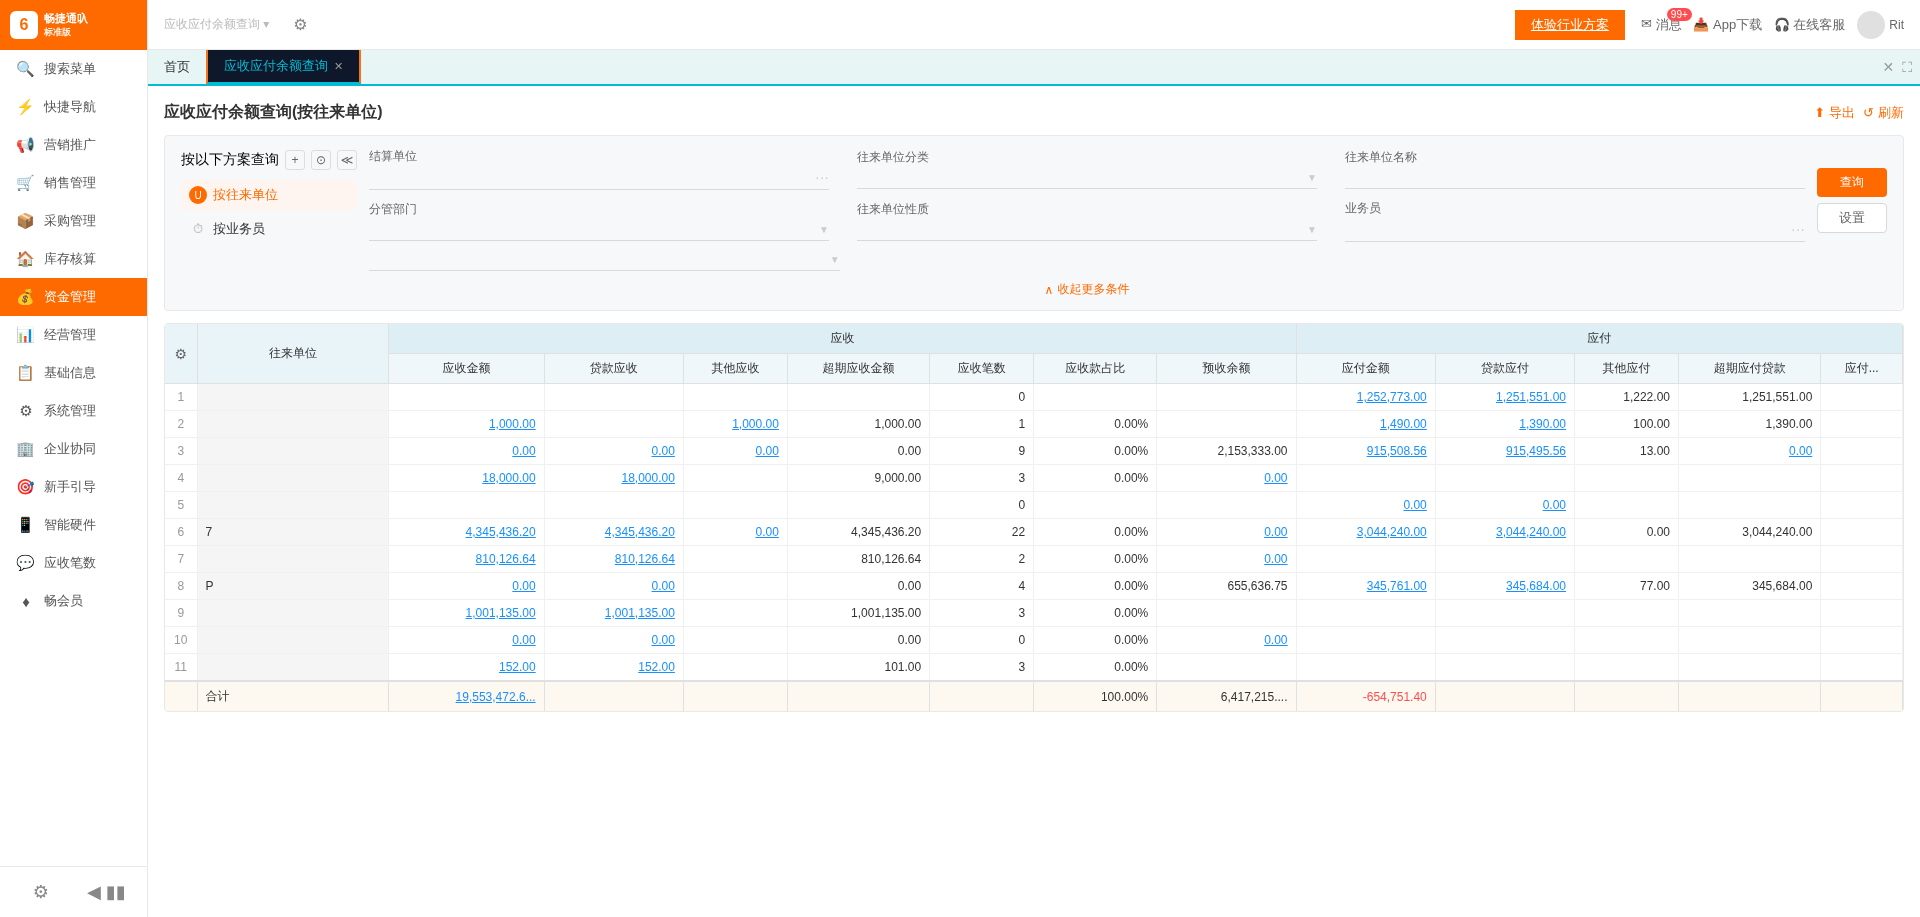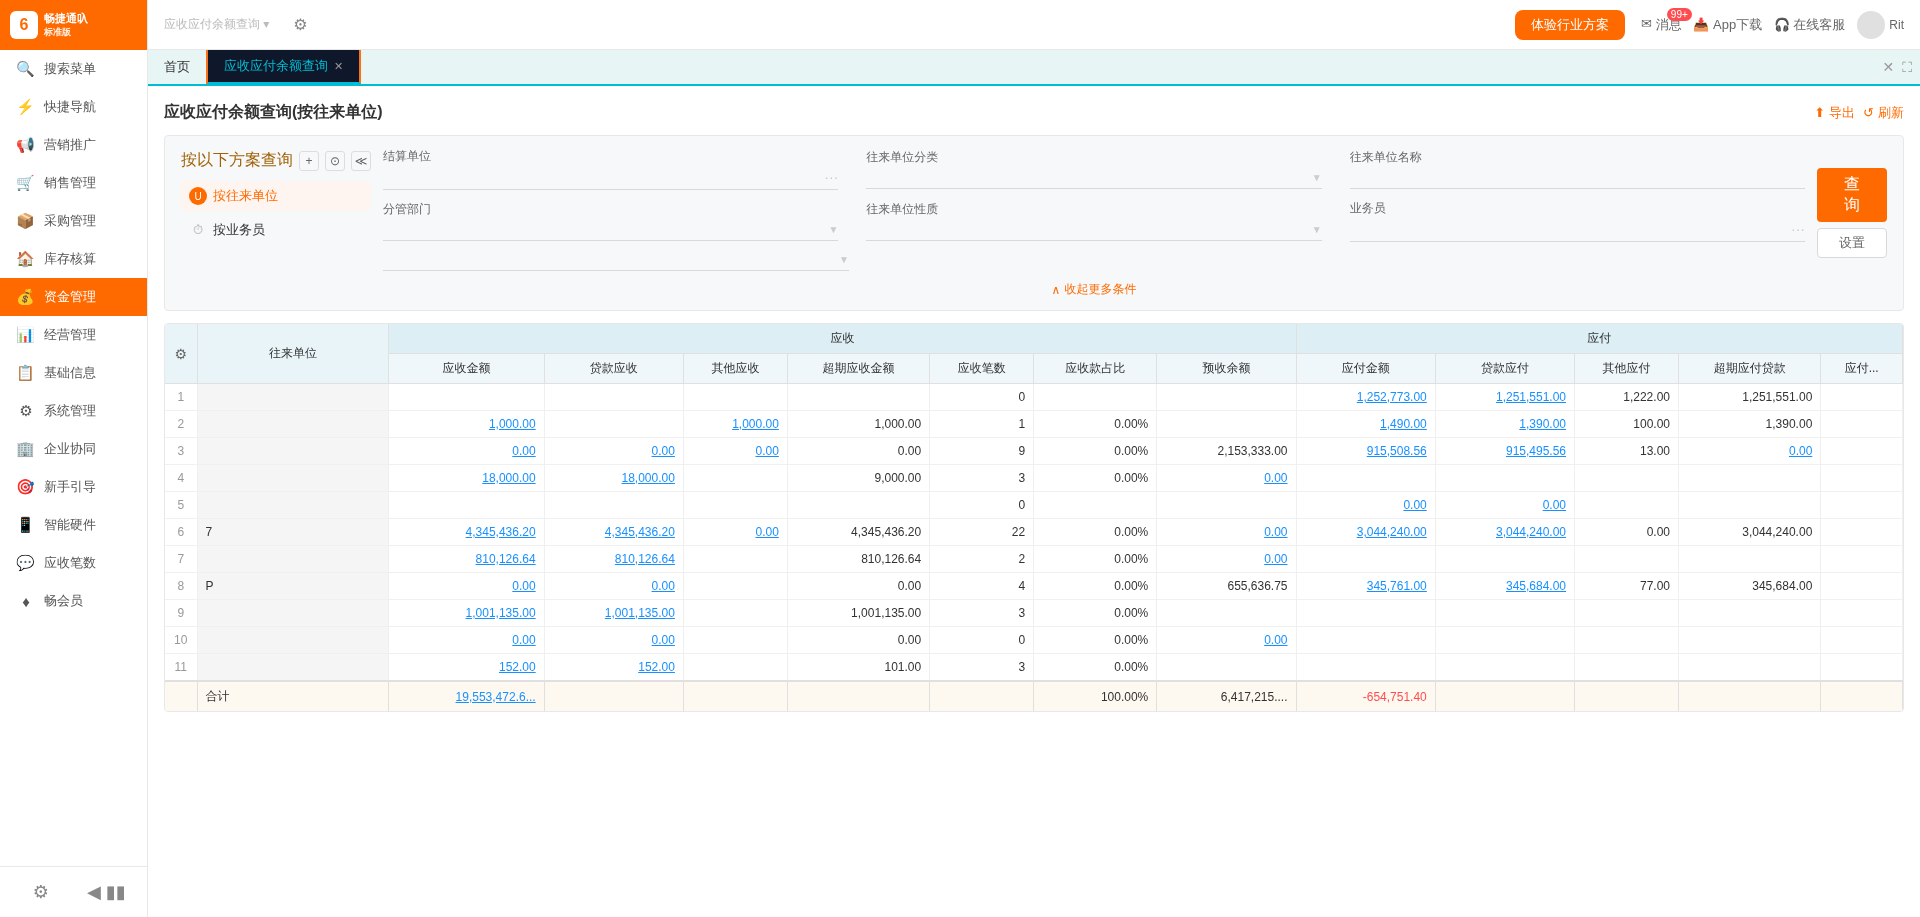--- a/index.html
+++ b/index.html
@@ -49,21 +49,21 @@
     .header-breadcrumb {
       display: flex; align-items: center; flex: 1;
       color: #999; font-size: 13px;
     }
     .header-breadcrumb .bc-text { color: #666; }
     .header-actions {
       display: flex; align-items: center; gap: 16px;
     }
     .header-promo-btn {
       background: #ff6a00; color: #fff; border: none;
-      padding: 6px 16px; border-radius: 8px; cursor: pointer; font-size: 13px;
+      padding: 6px 16px; border-radius: 0; cursor: pointer; font-size: 13px; text-decoration: underline;
     }
     .header-icon-group {
       display: flex; align-items: center; gap: 12px; color: #666; font-size: 13px;
     }
     .badge-wrap { position: relative; display: inline-flex; }
     .badge {
       position: absolute; top: -8px; right: -10px;
       background: #ff4d4f; color: #fff; border-radius: 10px;
       font-size: 10px; padding: 1px 4px; min-width: 16px; text-align: center;
     }
@@ -161,21 +161,21 @@
       display: flex; align-items: center; justify-content: center;
       color: #ff6a00; cursor: pointer; font-size: 12px; gap: 4px;
       margin-top: 4px;
     }
     .filter-actions {
       display: flex; flex-direction: column; gap: 6px; align-items: center;
       justify-content: flex-start; padding-top: 20px; flex-shrink: 0;
     }
     .query-btn {
       background: #ff6a00; color: #fff; border: none;
-      padding: 6px 20px; border-radius: 4px; cursor: pointer; font-size: 16px;
+      padding: 6px 20px; border-radius: 4px; cursor: pointer; font-size: 12px;
       width: 70px;
     }
     .setting-btn {
       background: #fff; color: #666; border: 1px solid #d9d9d9;
       padding: 5px 16px; border-radius: 4px; cursor: pointer; font-size: 13px;
       width: 70px;
     }
 
     
     .table-wrap {
@@ -352,21 +352,21 @@
           <span>刷新</span>
         </div>
       </div>
     </div>
 
     <div class="filter-section">
       <div style="display:flex; gap:12px; align-items:flex-start;">
 
         <div style="flex-shrink:0; padding-top:2px;">
           <div style="display:flex; align-items:center; gap:6px; margin-bottom:10px;">
-            <span style="color:#a16207;font-size:16px;white-space:nowrap;">按以下方案查询</span>
+            <span style="color:#000000;font-size:14px;white-space:nowrap;">按以下方案查询</span>
             <div class="filter-mode-btn">+</div>
             <div class="filter-mode-btn">⊙</div>
             <div class="filter-mode-btn">≪</div>
           </div>
           <div class="filter-option active">
             <div class="fo-icon">U</div>
             <span>按往来单位</span>
           </div>
           <div class="filter-option">
             <span style="width:18px;text-align:center;color:#aaa;">⏱</span>

